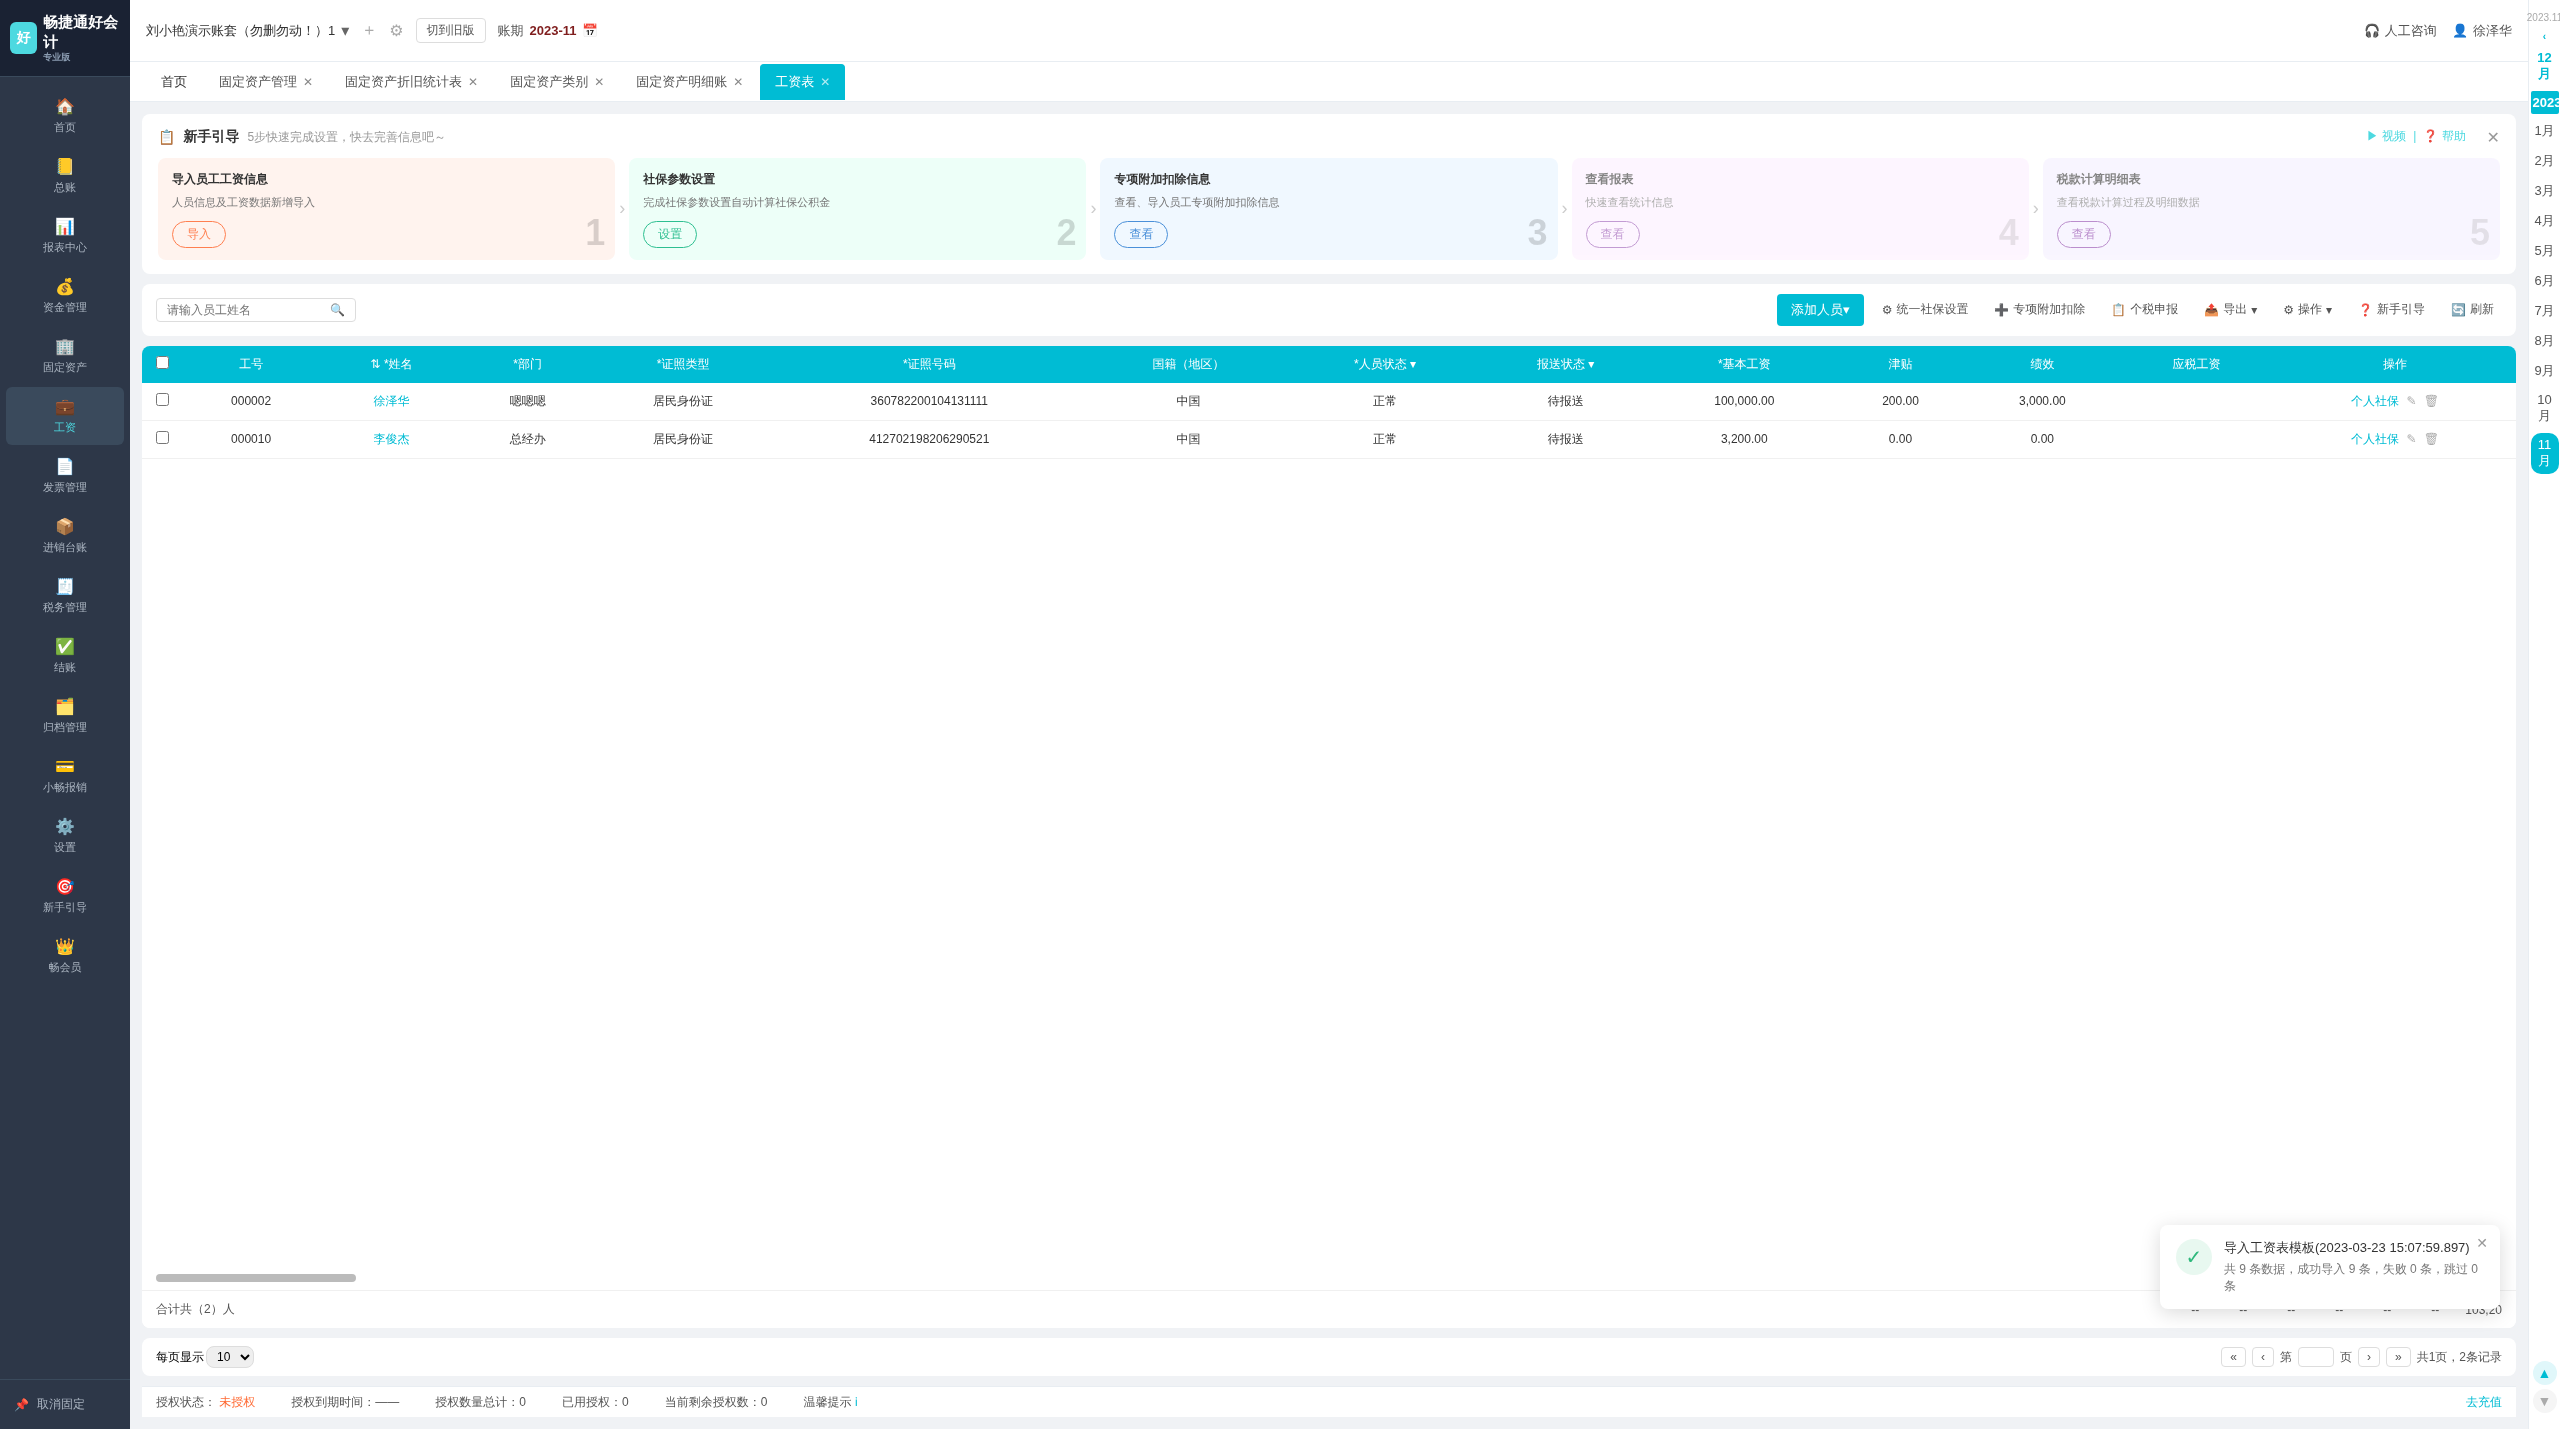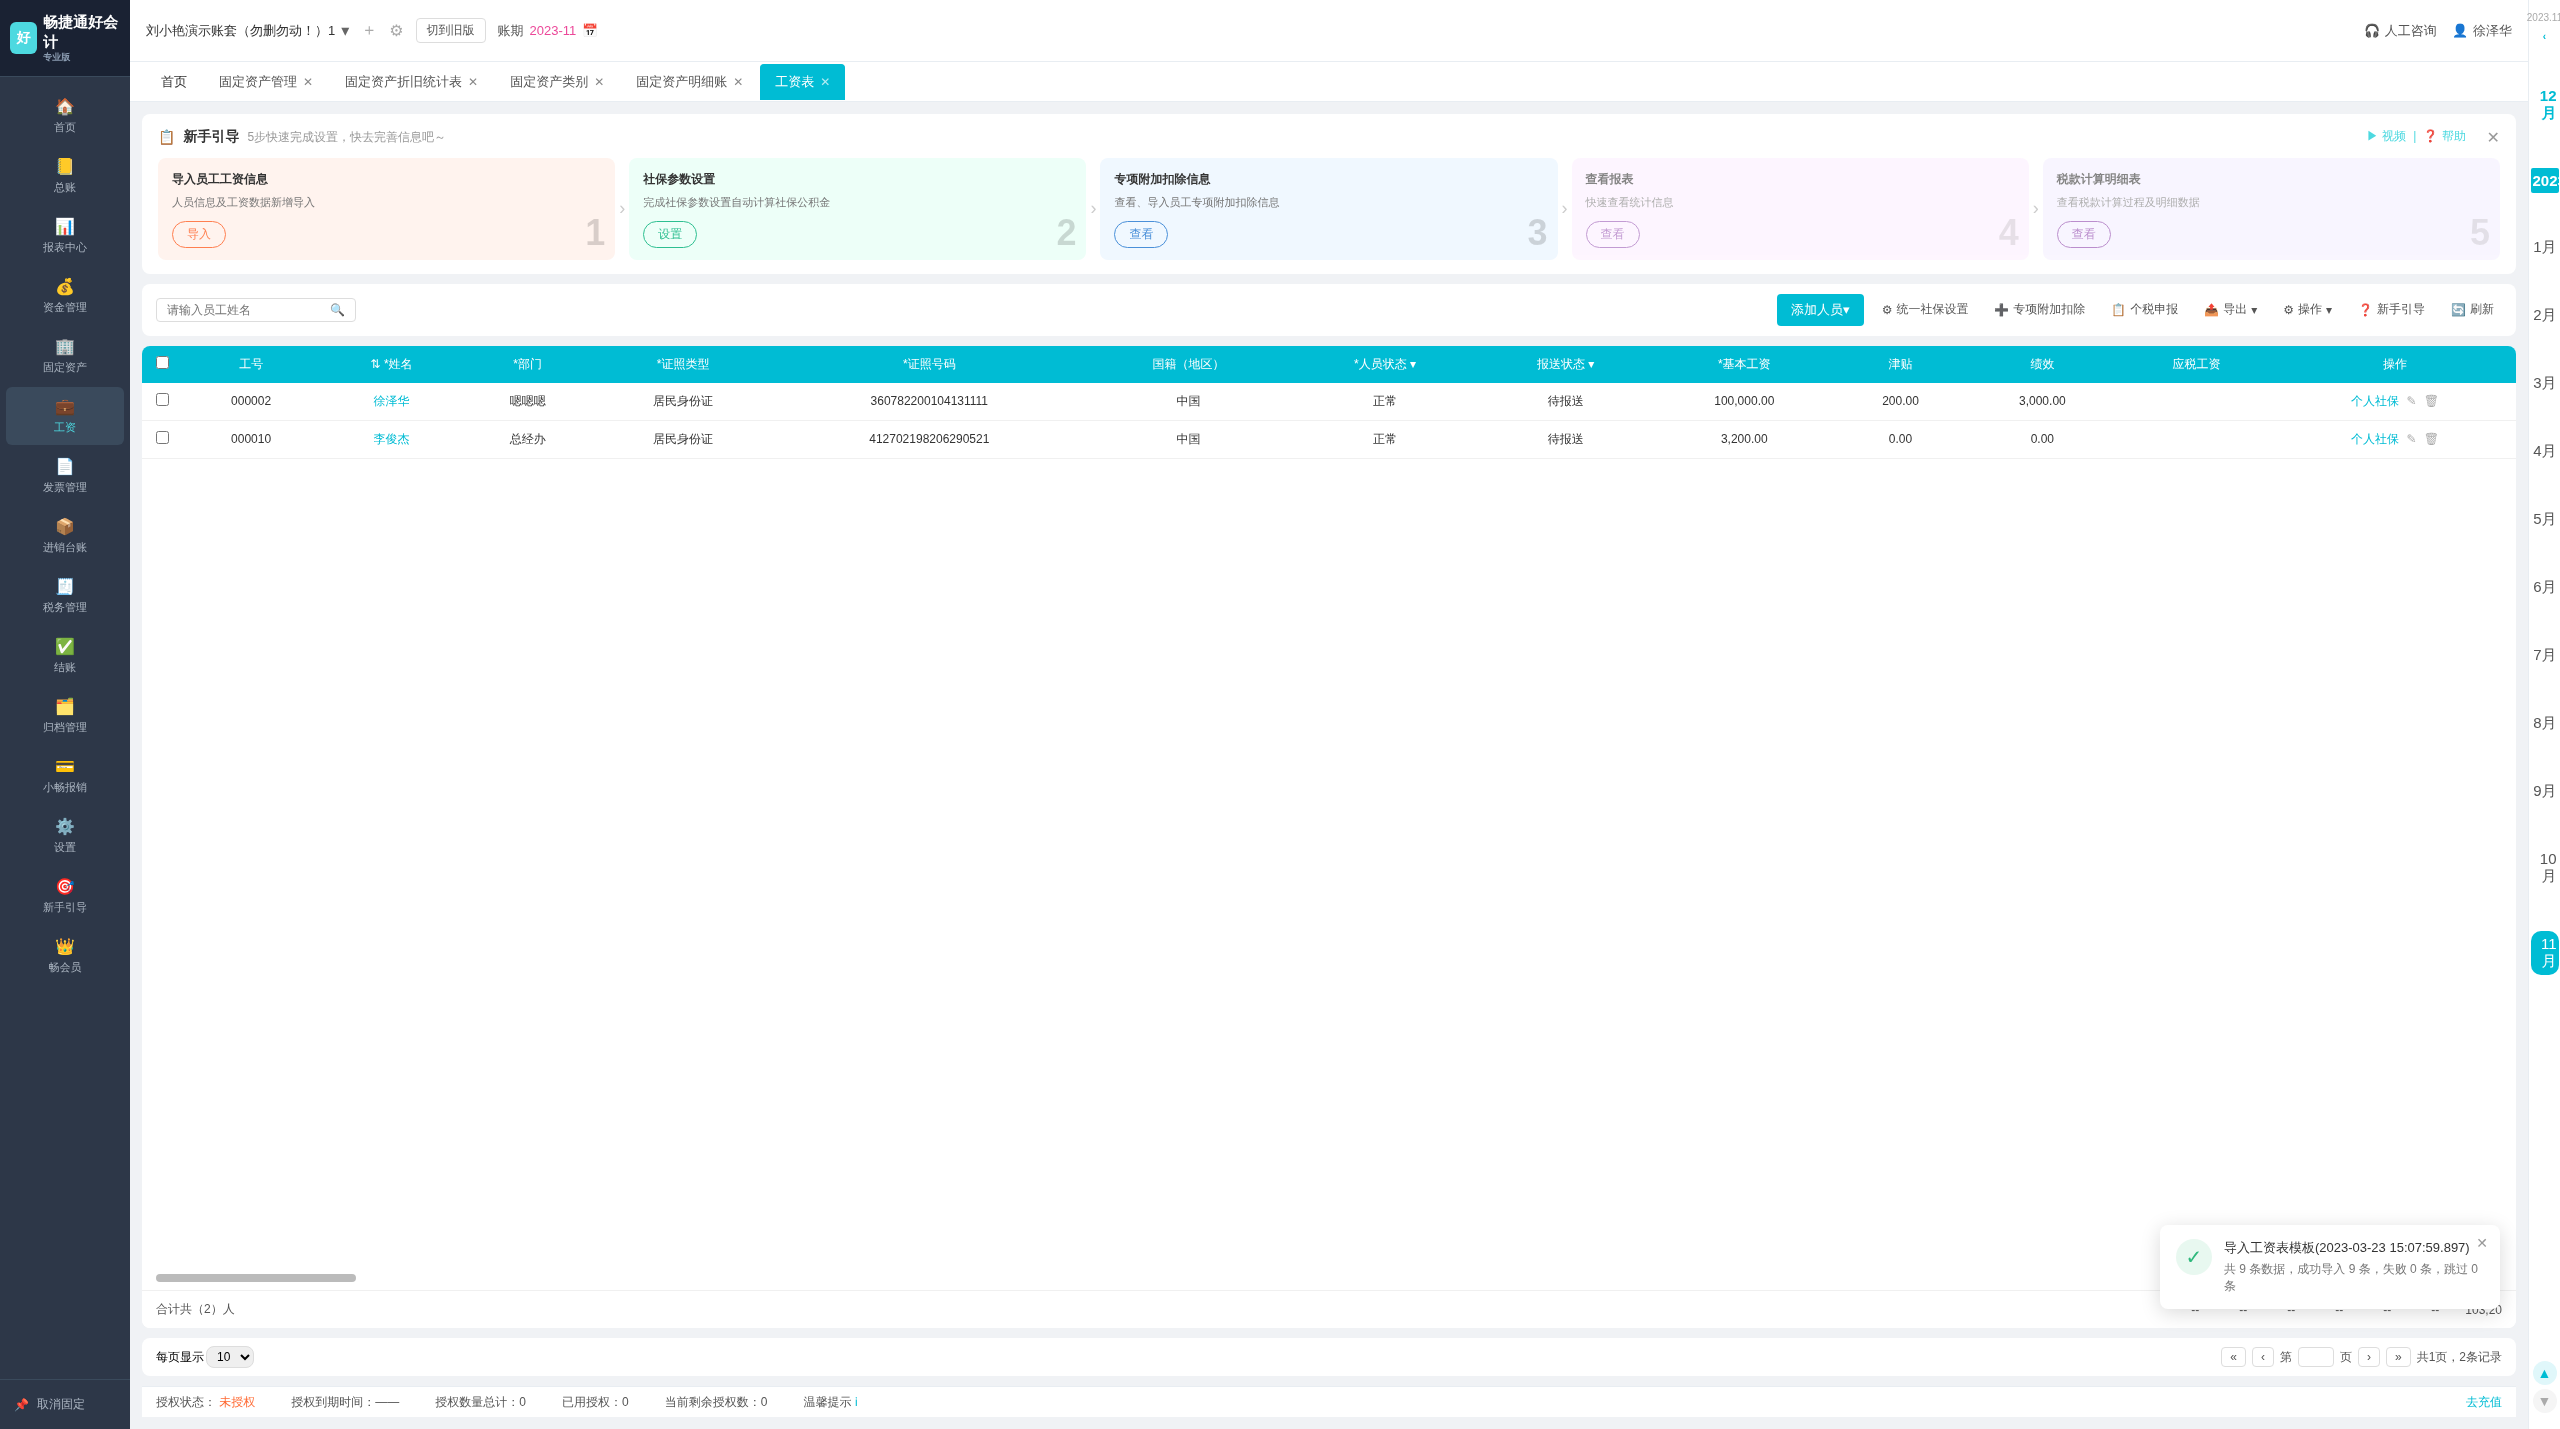--- a/index.html
+++ b/index.html
@@ -342,28 +342,27 @@
       background: #fff;
       border-left: 1px solid #e8edf2;
       display: flex;
       flex-direction: column;
       align-items: center;
       padding: 8px 0;
       gap: 4px;
       flex-shrink: 0;
     }
     .month-item {
-      font-size: 15px;
+      font-size: 13px;
       color: #555;
       padding: 4px 2px;
       cursor: pointer;
       width: 28px;
-      text-align: right;
+      text-align: center;
       border-radius: 4px;
-      margin-top: 37px;
     }
     .month-item.active { background: #00bcd4; color: #fff; border-radius: 10px; }
     .month-item.current-year { color: #00bcd4; font-weight: bold; }
 
     
     .toast {
       position: fixed;
       bottom: 120px;
       right: 60px;
       background: #fff;
@@ -493,21 +492,21 @@
   <div class="topbar">
     <div class="topbar-account">
       <span>刘小艳演示账套（勿删勿动！）1</span>
       <span class="topbar-dropdown">▾</span>
     </div>
     <span style="font-size:16px;color:#aaa;cursor:pointer">＋</span>
     <span style="font-size:16px;color:#aaa;cursor:pointer">⚙</span>
     <button class="topbar-btn">切到旧版</button>
     <div class="topbar-period">
       <span>账期</span>
-      <span style="color:#ec4899;font-weight:normal">2023-11</span>
+      <span style="color:#7f1d1d;font-weight:bold">2023-11</span>
       <span style="cursor:pointer">📅</span>
     </div>
     <div class="topbar-right">
       <div class="topbar-service">
         <span>🎧</span>
         <span>人工咨询</span>
       </div>
       <div class="topbar-user">
         <span>👤</span>
         <span>徐泽华</span>

